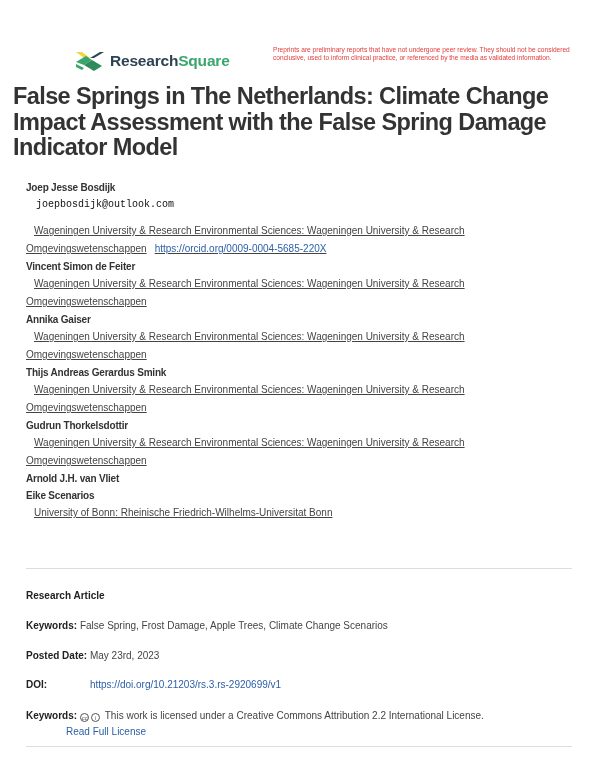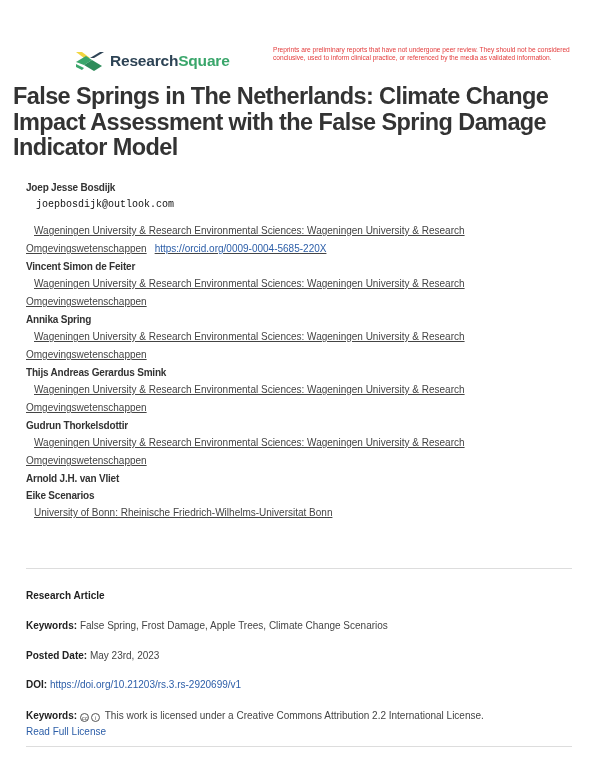--- a/index.html
+++ b/index.html
@@ -15,21 +15,21 @@
   .title { position:absolute; left:13px; top:84px; width:560px; font-size:23.5px; line-height:25.5px;
            font-weight:bold; color:#333; letter-spacing:-0.6px; margin:0; }
   .content { position:absolute; left:26px; top:179px; width:540px; }
   .author-name { font-size:10px; font-weight:bold; color:#333; line-height:17px; letter-spacing:-0.2px; }
   .email { font-family:"Liberation Mono", monospace; font-size:10px; color:#111; margin:2px 0 10px 10px; line-height:14px; }
   .affil { font-size:10px; color:#444; line-height:18px; text-indent:8px;text-decoration:underline; }
   .orcid { color:#2c5ea8; margin-left:8px; text-decoration:none; }
   .divider { position:absolute; left:26px; width:546px; height:1px; background:#ddd; }
   .meta { position:absolute; left:26px; font-size:10px; color:#444; }
   .meta b { color:#222; }
-  .link { color:#2c5ea8; text-decoration:none; }
+  .link { color:#2c5ea8; text-decoration:none;margin-left:40px; }
   .cc { display:inline-flex; gap:2px; margin:0 2px 0 3px; vertical-align:-1px; }
   .cc span { display:inline-block; width:9px; height:9px; border:1px solid #555; border-radius:50%;
              font-size:6px; line-height:9px; text-align:center; color:#555; box-sizing:border-box; }
 </style>
 </head>
 <body>
 
 <div class="header">
   <div class="logo">
     <svg viewBox="0 0 30 22">
@@ -50,21 +50,21 @@
   <div>
     <div class="author-name">Joep Jesse Bosdijk</div>
     <div class="email">joepbosdijk@outlook.com</div>
     <div class="affil"><span>Wageningen University &amp; Research Environmental Sciences: Wageningen University &amp; Research Omgevingswetenschappen</span><a class="orcid">https://orcid.org/0009-0004-5685-220X</a></div>
   </div>
   <div>
     <div class="author-name">Vincent Simon de Feiter</div>
     <div class="affil">Wageningen University &amp; Research Environmental Sciences: Wageningen University &amp; Research Omgevingswetenschappen</div>
   </div>
   <div>
-    <div class="author-name">Annika Spring</div>
+    <div class="author-name">Annika Gaiser</div>
     <div class="affil">Wageningen University &amp; Research Environmental Sciences: Wageningen University &amp; Research Omgevingswetenschappen</div>
   </div>
   <div>
     <div class="author-name">Thijs Andreas Gerardus Smink</div>
     <div class="affil">Wageningen University &amp; Research Environmental Sciences: Wageningen University &amp; Research Omgevingswetenschappen</div>
   </div>
   <div>
     <div class="author-name">Gudrun Thorkelsdottir</div>
     <div class="affil">Wageningen University &amp; Research Environmental Sciences: Wageningen University &amp; Research Omgevingswetenschappen</div>
   </div>

